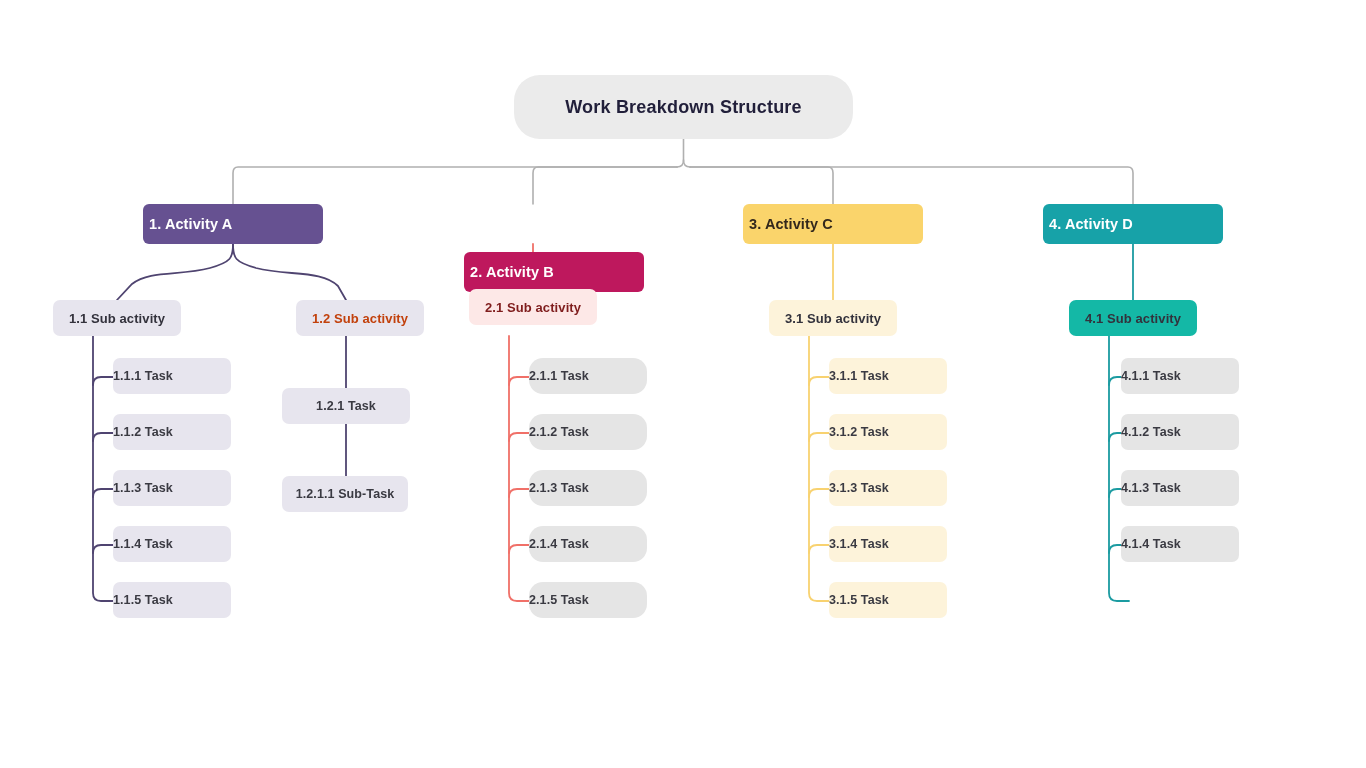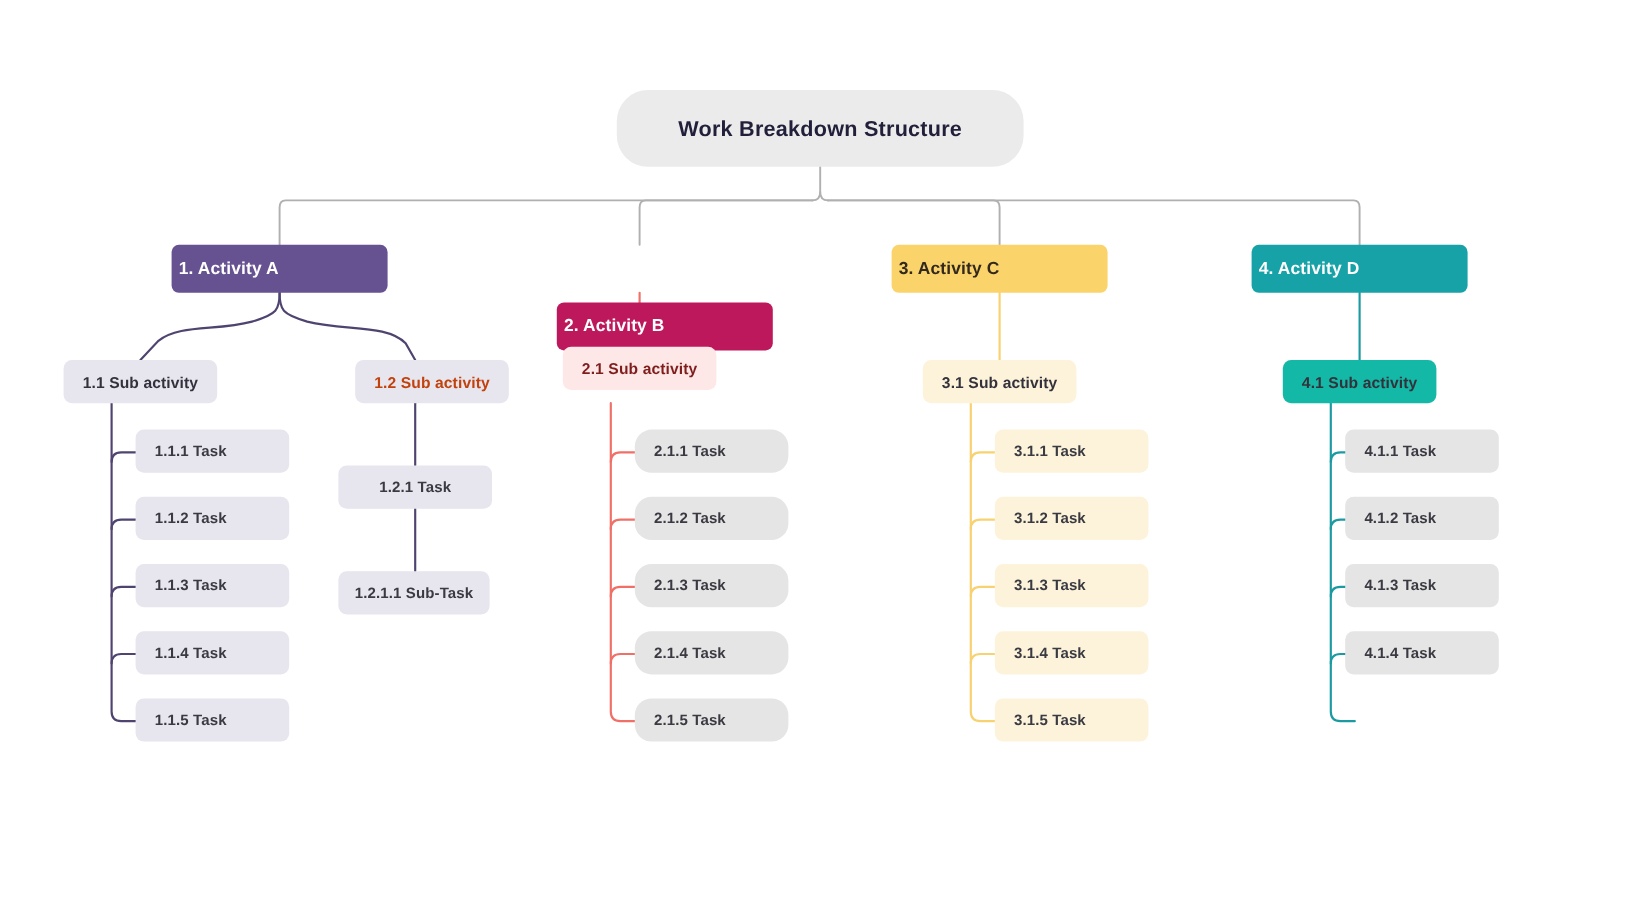--- a/index.html
+++ b/index.html
@@ -74,24 +74,23 @@
   }
   .sub-11 { left: 53px;   top: 300px; width: 128px; background: #e7e5ee; color: #33323c; }
   .sub-12 { left: 296px;  top: 300px; width: 128px; background: #e7e5ee; color: #c2410c; }
   .sub-21 { left: 469px;  top: 289px; width: 128px; background: #fde8e7; color: #7f1d1d; }
   .sub-31 { left: 769px;  top: 300px; width: 128px; background: #fdf3da; color: #33323c; }
   .sub-41 { left: 1069px; top: 300px; width: 128px; background: #14b8a6; color: #33323c; }
 
   
   .node-task {
     height: 36px;
-    width: 128px;
+    width: 118px;
     border-radius: 7px;
     font-size: 12.5px;
-    padding-left: 16px;
     color: #3a3a42;
   }
   .task-a { background: #e7e5ee; left: 113px; }
   .task-b { background: #e5e5e5; left: 529px; border-radius: 14px; }
   .task-c { background: #fdf3da; left: 829px; }
   .task-d { background: #e5e5e5; left: 1121px; }
 
   
   .node-chain {
     height: 36px;

